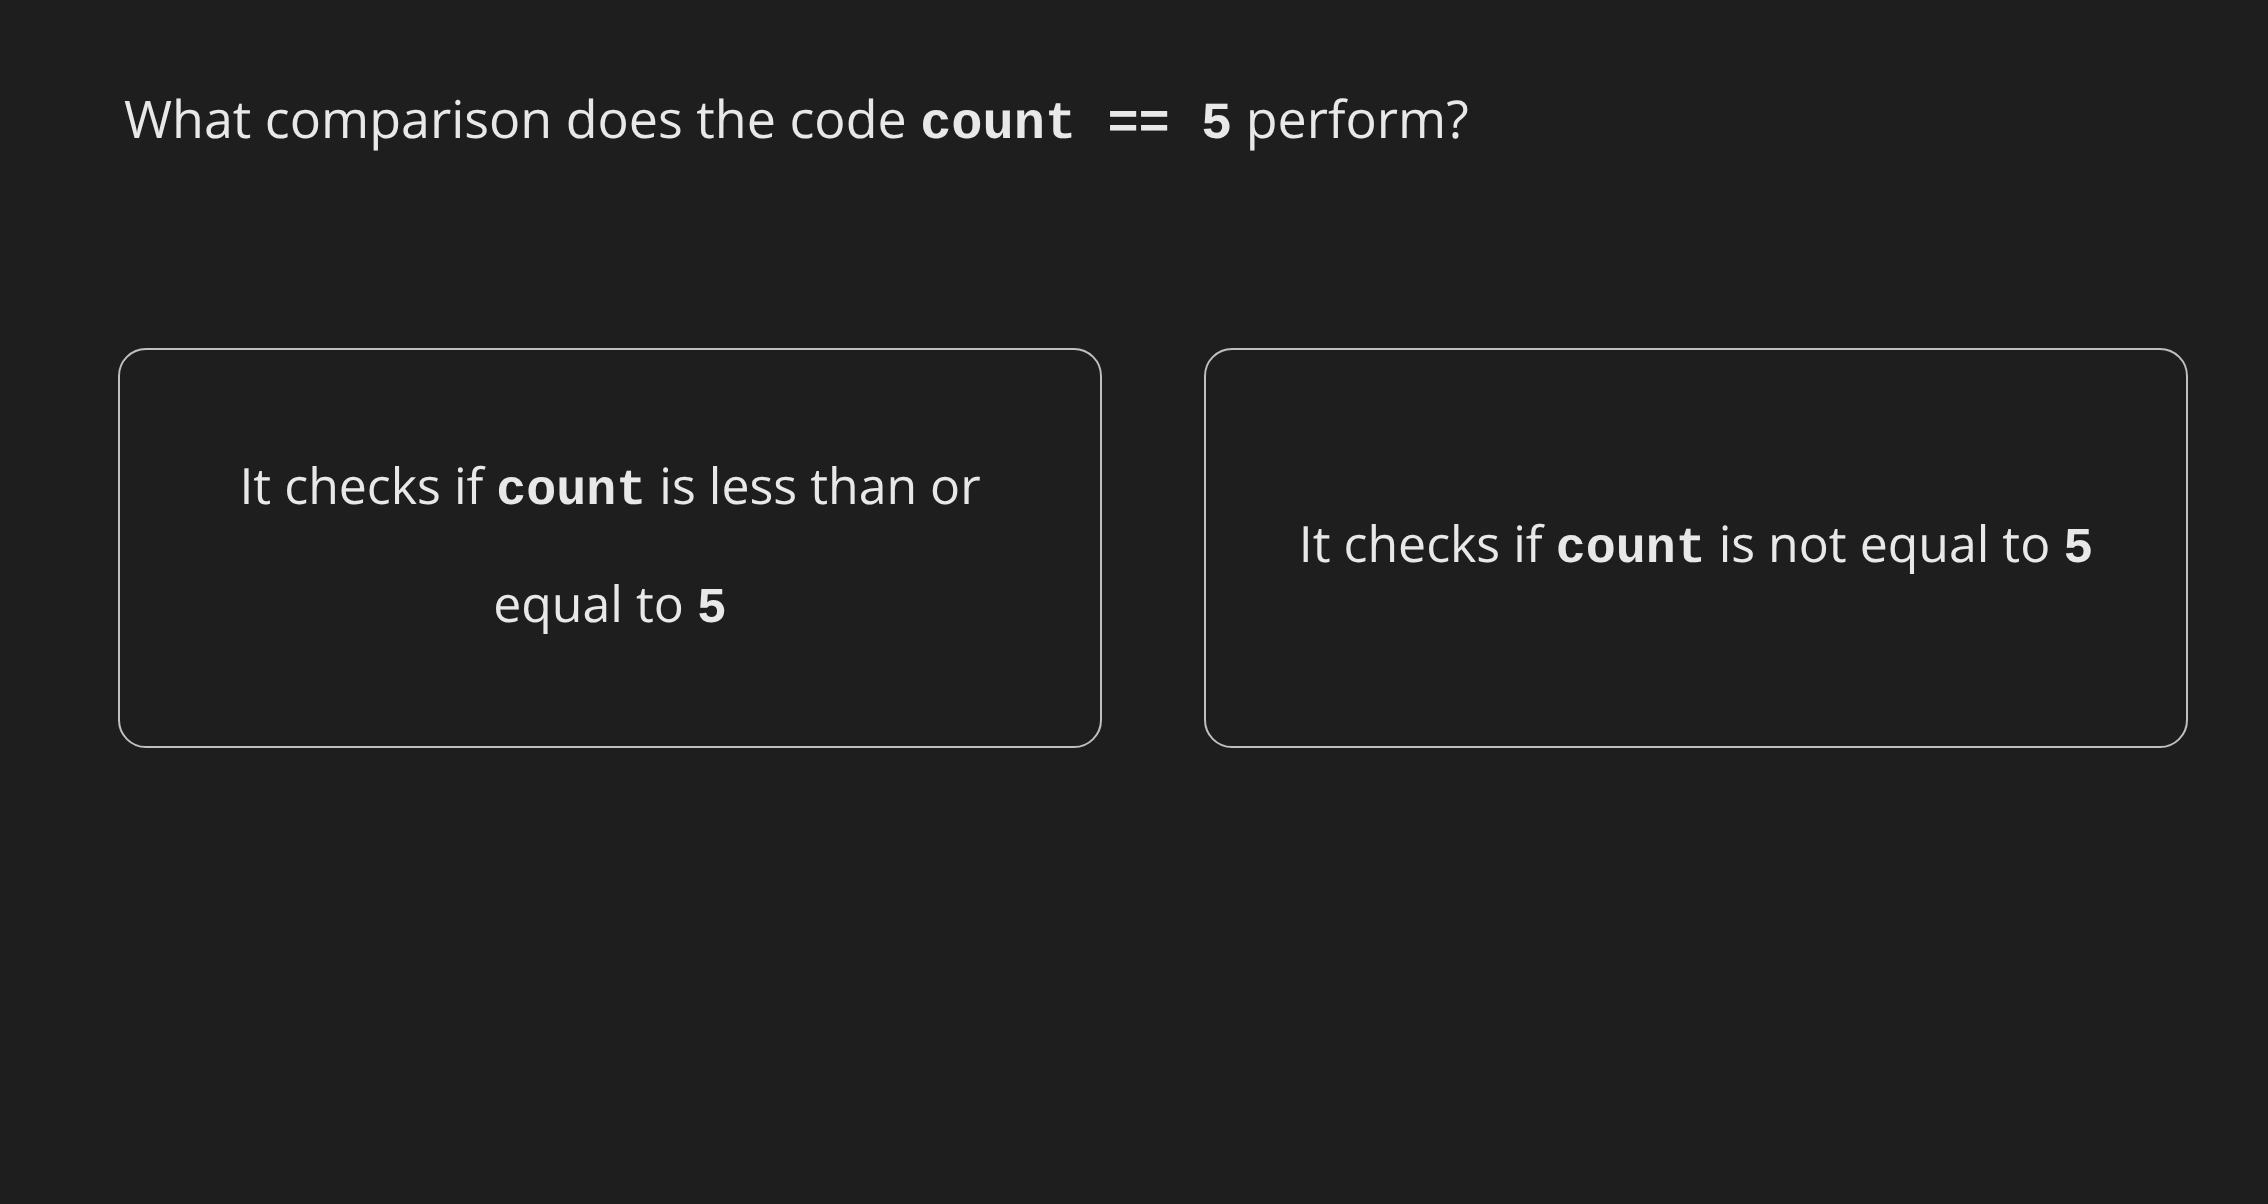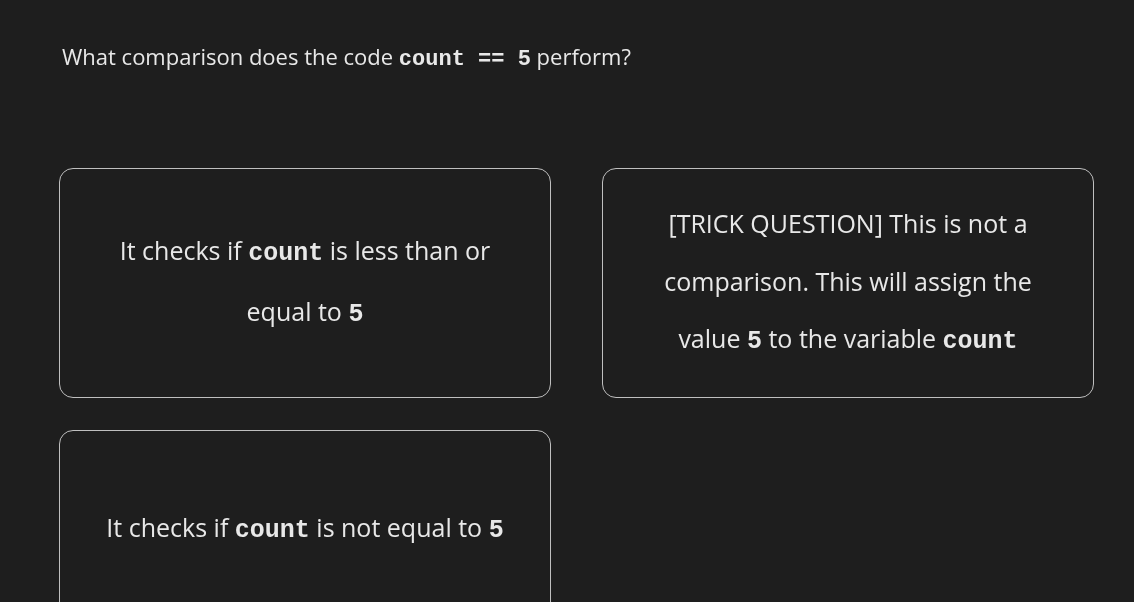--- a/index.html
+++ b/index.html
@@ -8,21 +8,21 @@
     height: 602px;
     background: #1e1e1e;
     font-family: "Open Sans", -apple-system, "Segoe UI", Roboto, Helvetica, Arial, sans-serif;
     color: #e8e8e8;
     overflow: hidden;
   }
   .wrap {
     padding: 40px 40px 0 40px;
   }
   .question {
-    font-size: 22px;
+    font-size: 26px;
     line-height: 1.5;
     margin-left: 22px;
     color: #e8e8e8;
   }
   .code {
     font-family: "Courier New", Courier, monospace;
     font-weight: 700;
   }
   .options {
     margin-top: 92px;
@@ -56,19 +56,16 @@
 <div class="wrap">
   <div class="question">
     <span>What comparison does the code </span><span class="code">count == 5</span><span> perform?</span>
   </div>
 
   <div class="options">
     <button class="option">
         <span><span>It checks if </span><span class="code">count</span><span> is less than or equal to </span><span class="code">5</span></span>
       </button>
     <button class="option tall">
-        <span><span>[TRICK QUESTION] This is not a comparison. This will assign the value </span><span class="code">5</span><span> to the variable </span><span class="code">count</span></span>
-      </button>
-    <button class="option tall">
         <span><span>It checks if </span><span class="code">count</span><span> is not equal to </span><span class="code">5</span></span>
       </button>
   </div>
 </div>
 
 </body></html>

